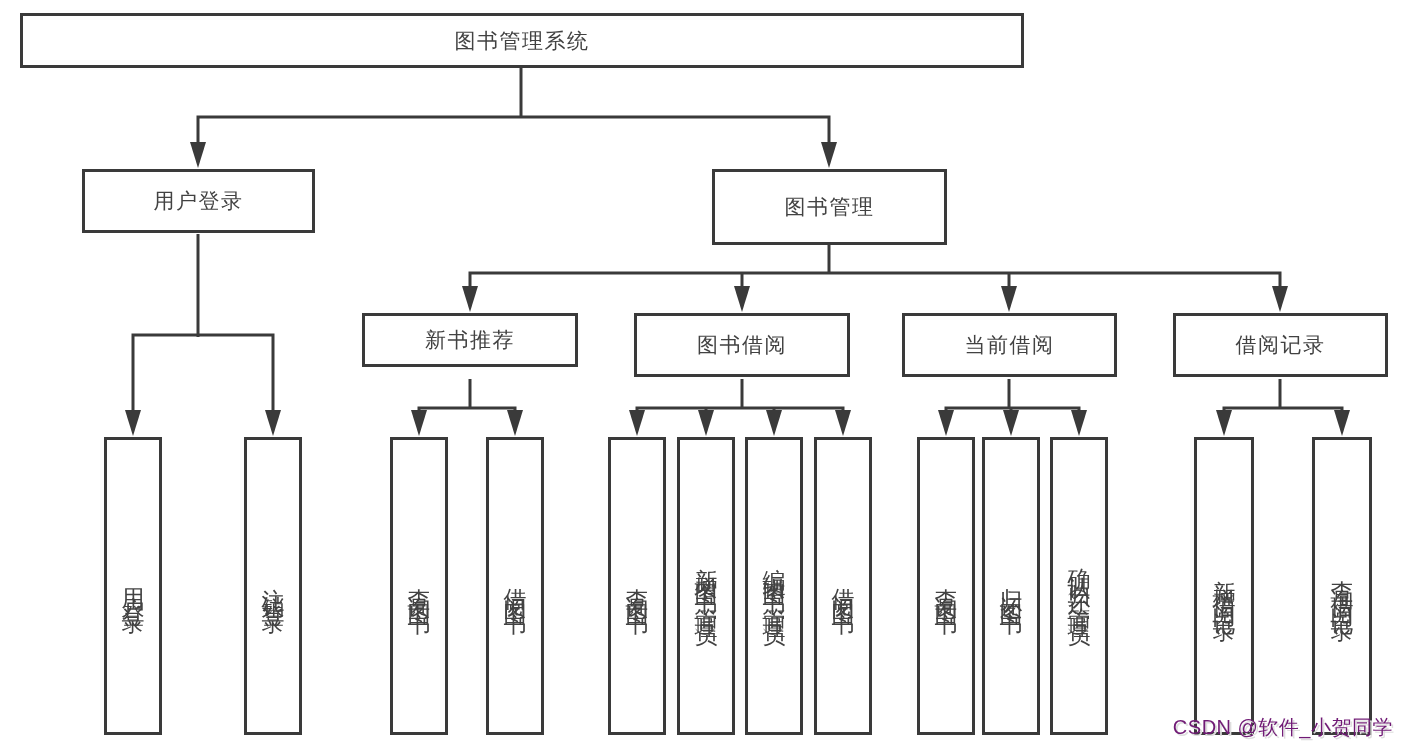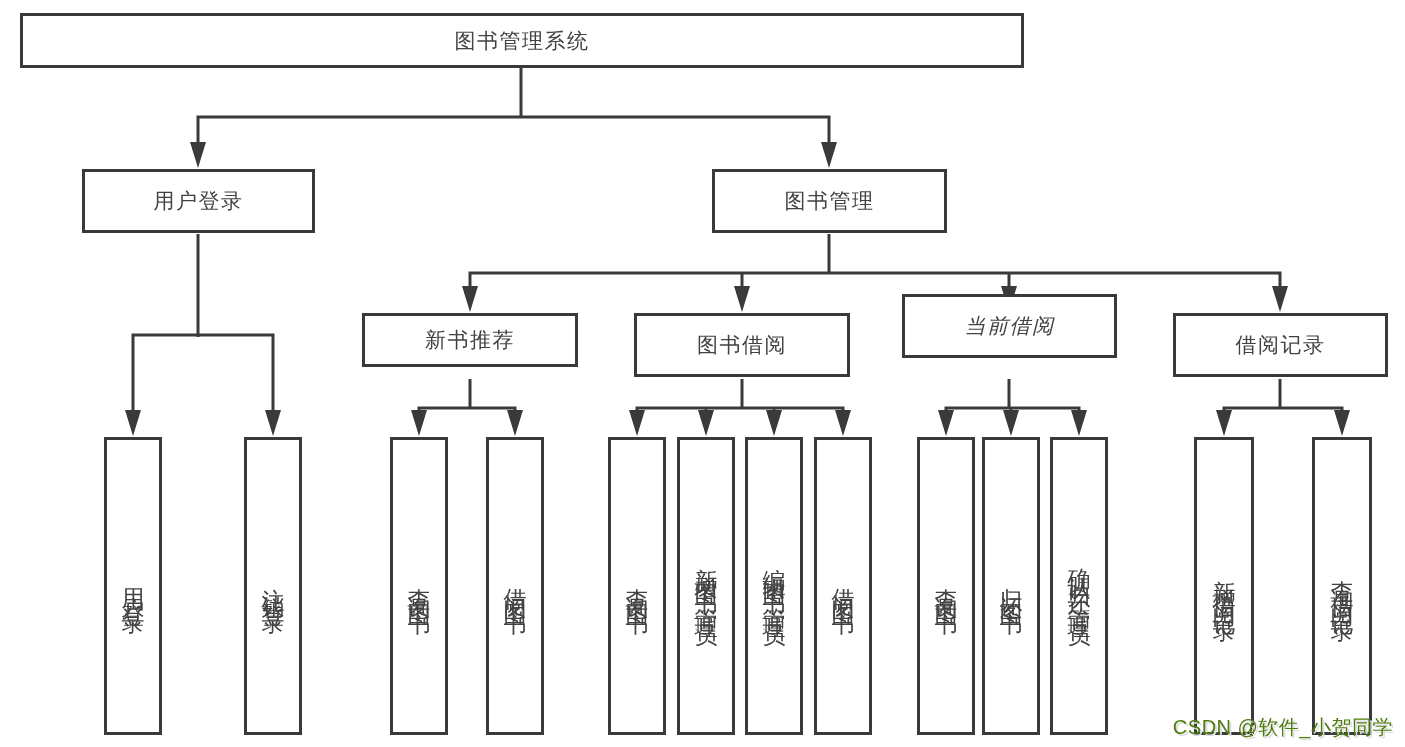--- a/index.html
+++ b/index.html
@@ -48,33 +48,33 @@
     letter-spacing: 8px;
     color: #424242;
     line-height: 1;
     white-space: nowrap;
   }
   .watermark {
     position: absolute;
     right: 12px;
     bottom: 6px;
     font-size: 20px;
-    color: #4d7c0f;
+    color: #701a75;
     text-shadow: 2px 2px 0 #dedede;
     letter-spacing: 0.5px;
     white-space: nowrap;
   }
 
   
   .n-root   { left: 20px;   top: 13px;  width: 1004px; height: 55px; }
   .n-login  { left: 82px;   top: 169px; width: 233px;  height: 64px; }
-  .n-mgmt   { left: 712px;  top: 169px; width: 235px;  height: 64px; }
+  .n-mgmt   { left: 712px;  top: 169px; width: 235px;  height: 76px; }
   .n-rec    { left: 362px;  top: 313px; width: 216px;  height: 54px; }
   .n-borrow { left: 634px;  top: 313px; width: 216px;  height: 64px; justify-content: center; }
-  .n-cur    { left: 902px;  top: 294px; width: 215px;  height: 64px; font-style: italic; }
+  .n-cur    { left: 902px;  top: 313px; width: 215px;  height: 64px; }
   .n-hist   { left: 1173px; top: 313px; width: 215px;  height: 64px; }
 
   .l-a1 { left: 104px;  width: 58px; }
   .l-a2 { left: 244px;  width: 58px; }
   .l-b1 { left: 390px;  width: 58px; }
   .l-b2 { left: 486px;  width: 58px; }
   .l-c1 { left: 608px;  width: 58px; }
   .l-c2 { left: 677px;  width: 58px; }
   .l-c3 { left: 745px;  width: 58px; }
   .l-c4 { left: 814px;  width: 58px; }

